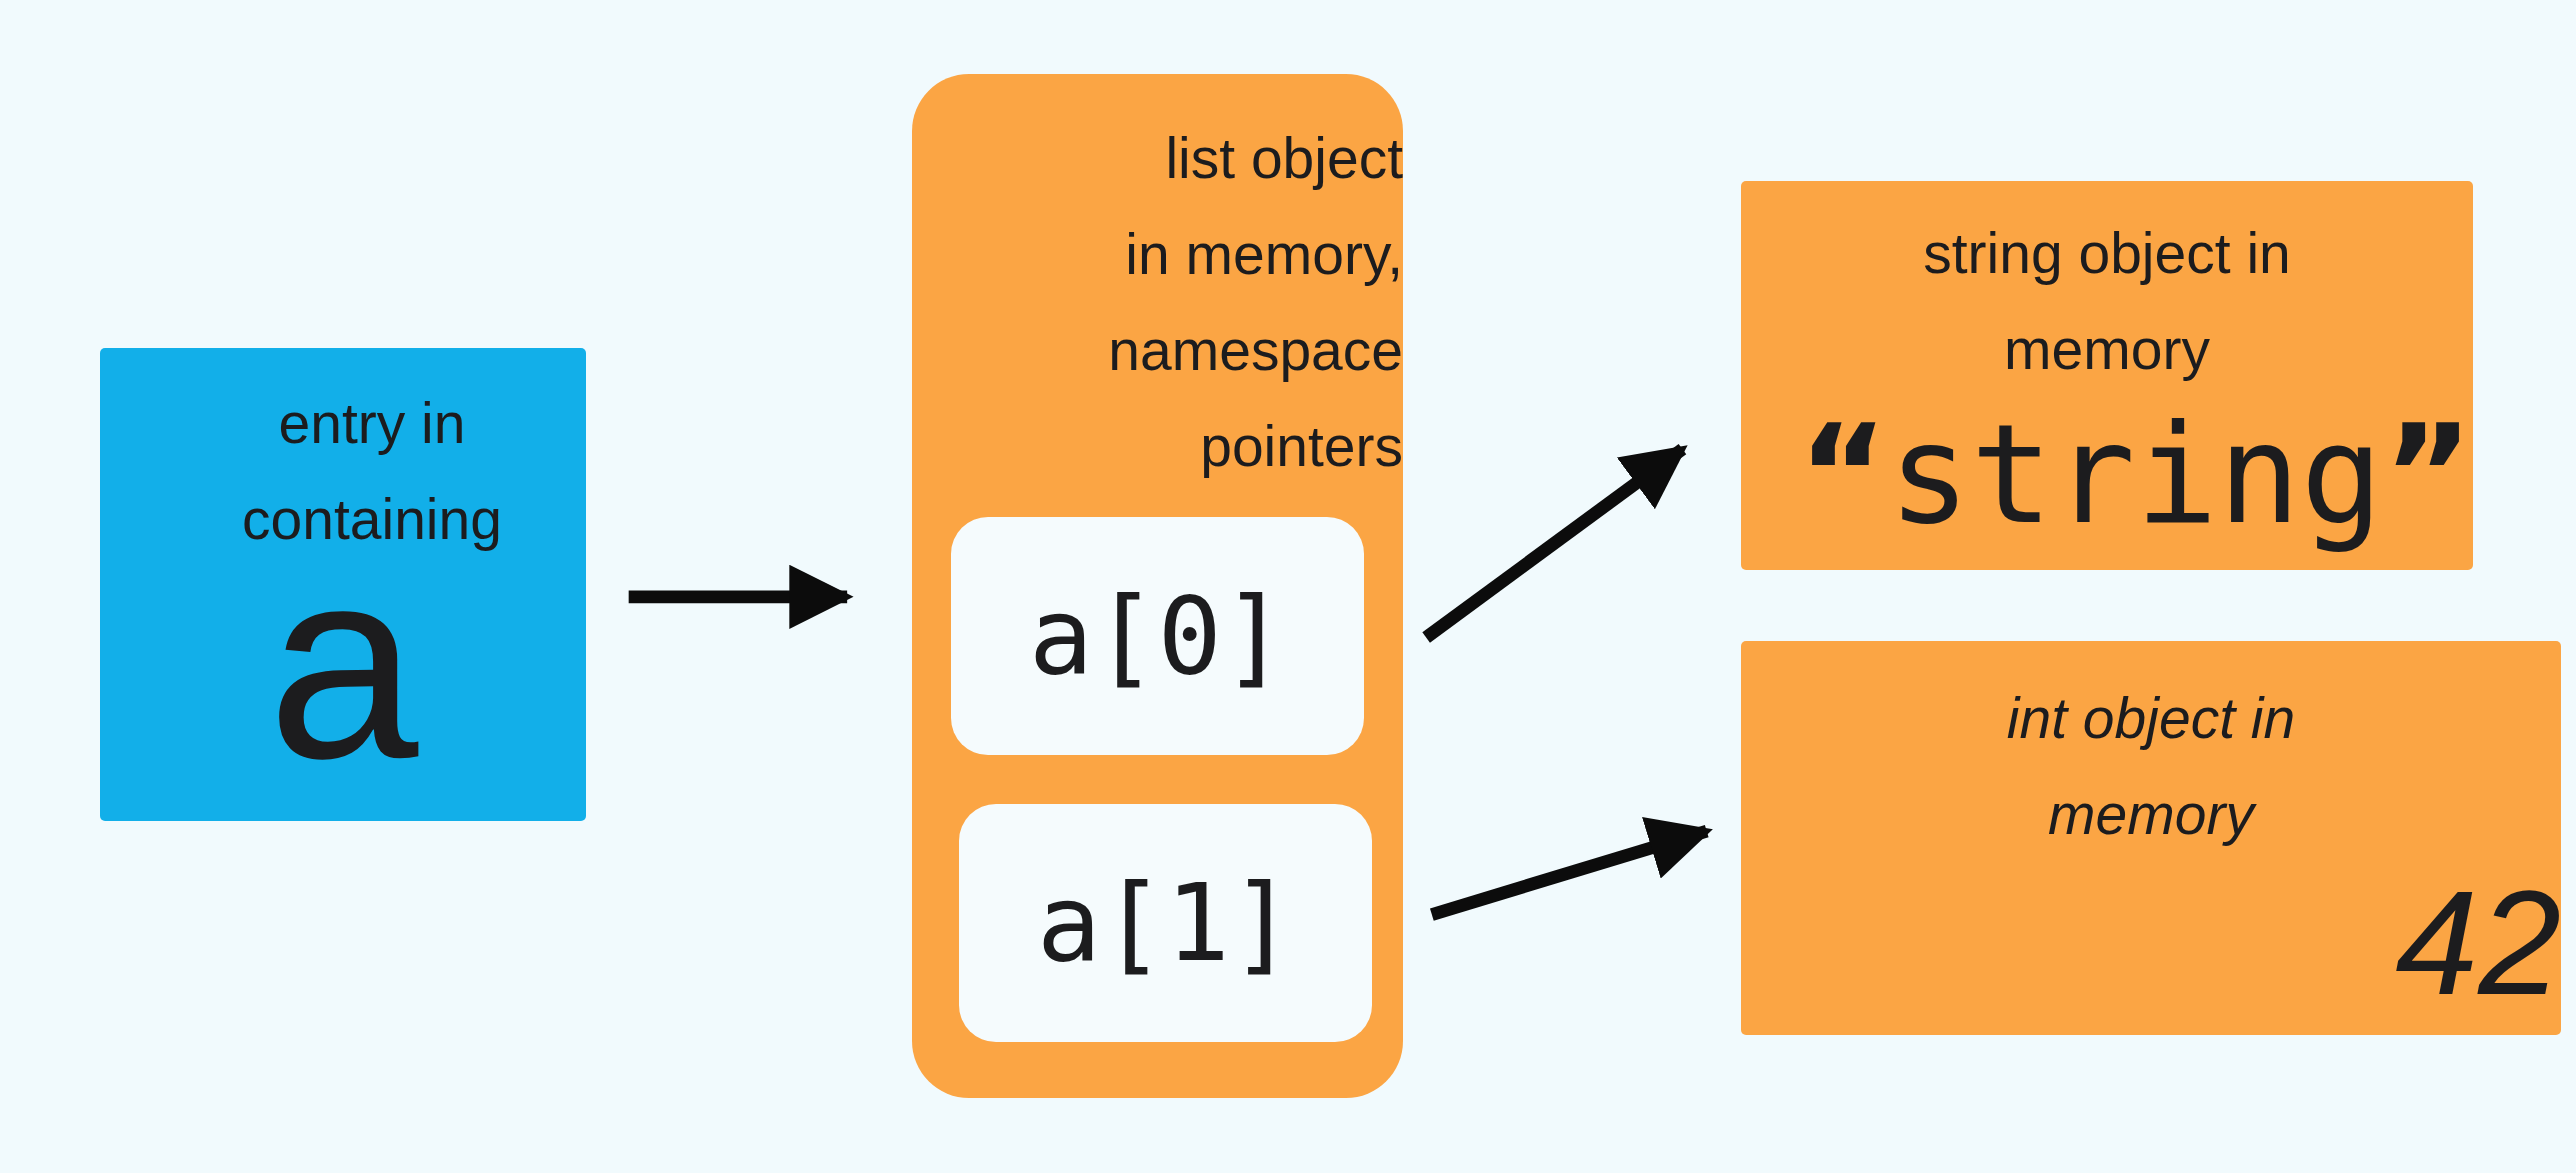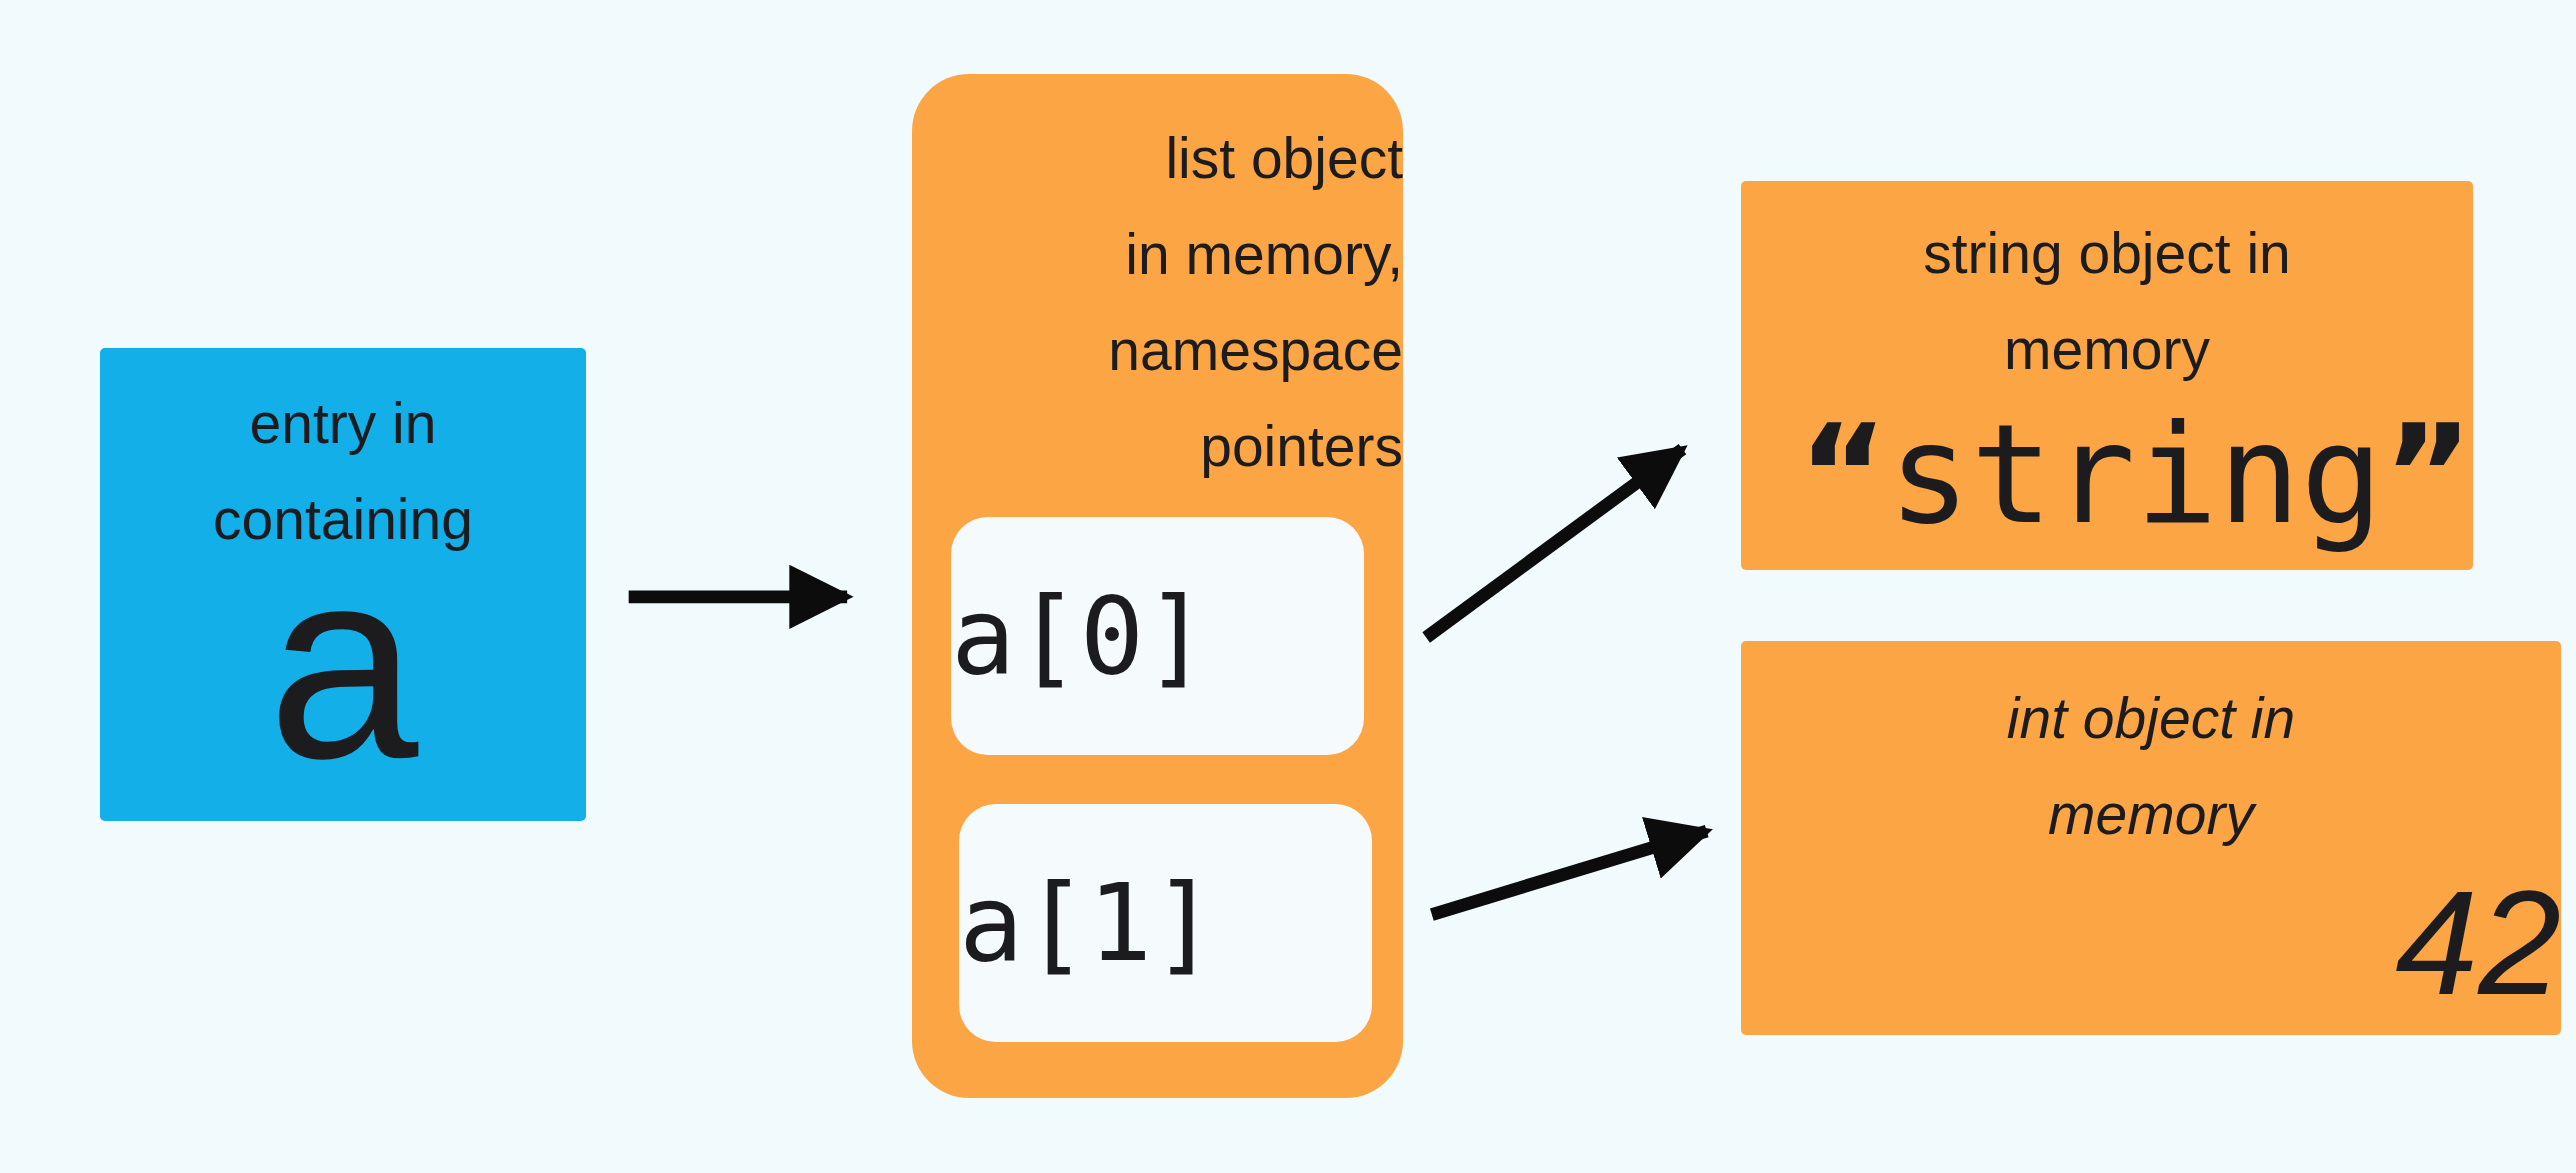--- a/index.html
+++ b/index.html
@@ -32,21 +32,21 @@
   }
   .big-var{
     position:absolute;left:0;width:100%;
     text-align:center;
     font-size:271px;line-height:271px;font-weight:400;
   }
   .slot{
     position:absolute;
     background:var(--slot);
     border-radius:37px;
-    display:flex;align-items:center;
+    display:flex;align-items:center;justify-content:center;
   }
   .mono{font-family:"DejaVu Sans Mono", monospace;}
   .slot .slot-text{font-size:107px;font-weight:400;}
   .value{
     position:absolute;left:0;width:100%;
     text-align:right;font-weight:400;
   }
   #string-value{font-size:137px;line-height:150px;bottom:20px;}
   #string-value .quote{font-family:"DejaVu Sans", sans-serif;font-weight:600;}
   #int-value{font-size:149px;line-height:157px;bottom:14px;}
@@ -62,21 +62,21 @@
       <marker id="ah" markerWidth="5.6" markerHeight="5.2" refX="4.5" refY="2.5" orient="auto" markerUnits="strokeWidth">
         <path d="M0,0 L5,2.5 L0,5 Z" fill="#0C0C0C"></path>
       </marker>
     </defs>
     <line x1="880" y1="836" x2="1186" y2="836" stroke="#0C0C0C" stroke-width="18" marker-end="url(#ah)"></line>
     <line x1="1997" y1="893" x2="2356" y2="629" stroke="#0C0C0C" stroke-width="18" marker-end="url(#ah)"></line>
     <line x1="2005" y1="1281" x2="2390" y2="1164" stroke="#0C0C0C" stroke-width="18" marker-end="url(#ah)"></line>
   </svg>
 
   <div class="box rounded blue" style="left:100px;top:348px;width:486px;height:473px;">
-    <div class="label" style="top:27px;">
+    <div class="label" style="top:27px;margin-left:29px;">
       <div>entry in</div>
       <div>containing</div>
     </div>
     <div class="big-var" style="top:180px;">a</div>
   </div>
 
   <div class="box rounded orange" style="left:912px;top:74px;width:491px;height:1024px;border-radius:57px;">
     <div class="label" style="top:36px;text-align:right;">
       <div>list object</div>
       <div>in memory,</div>

